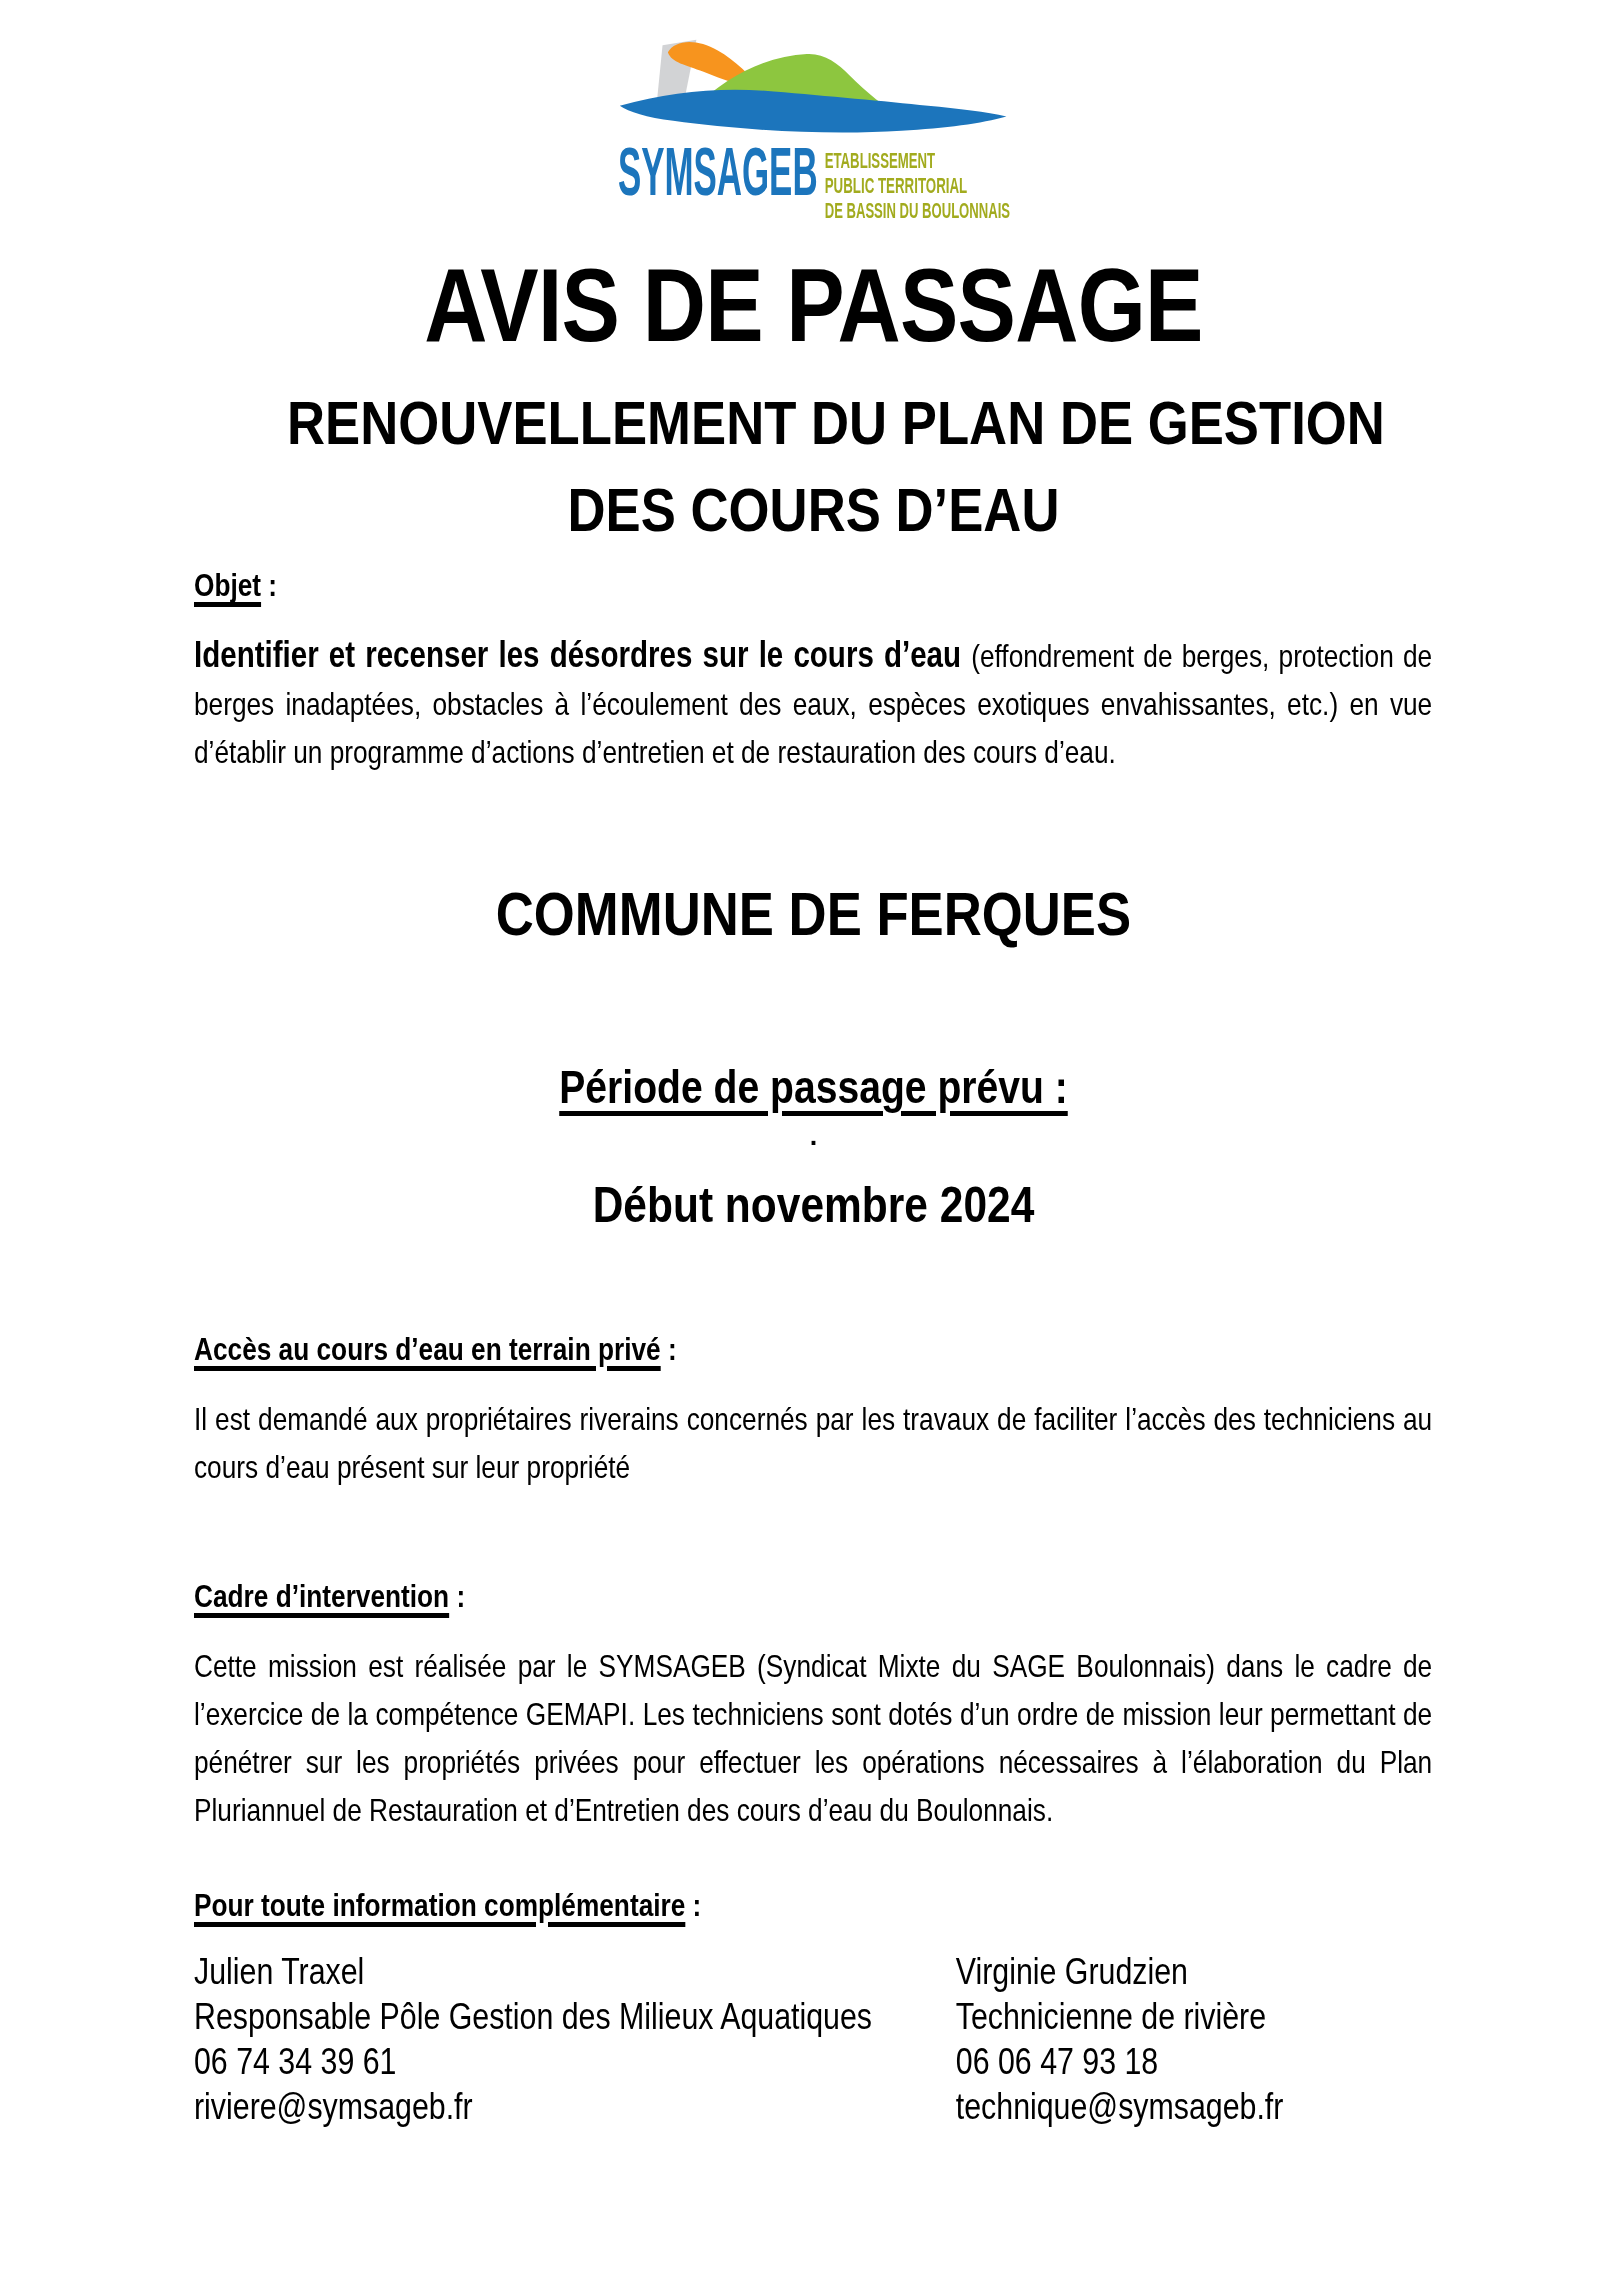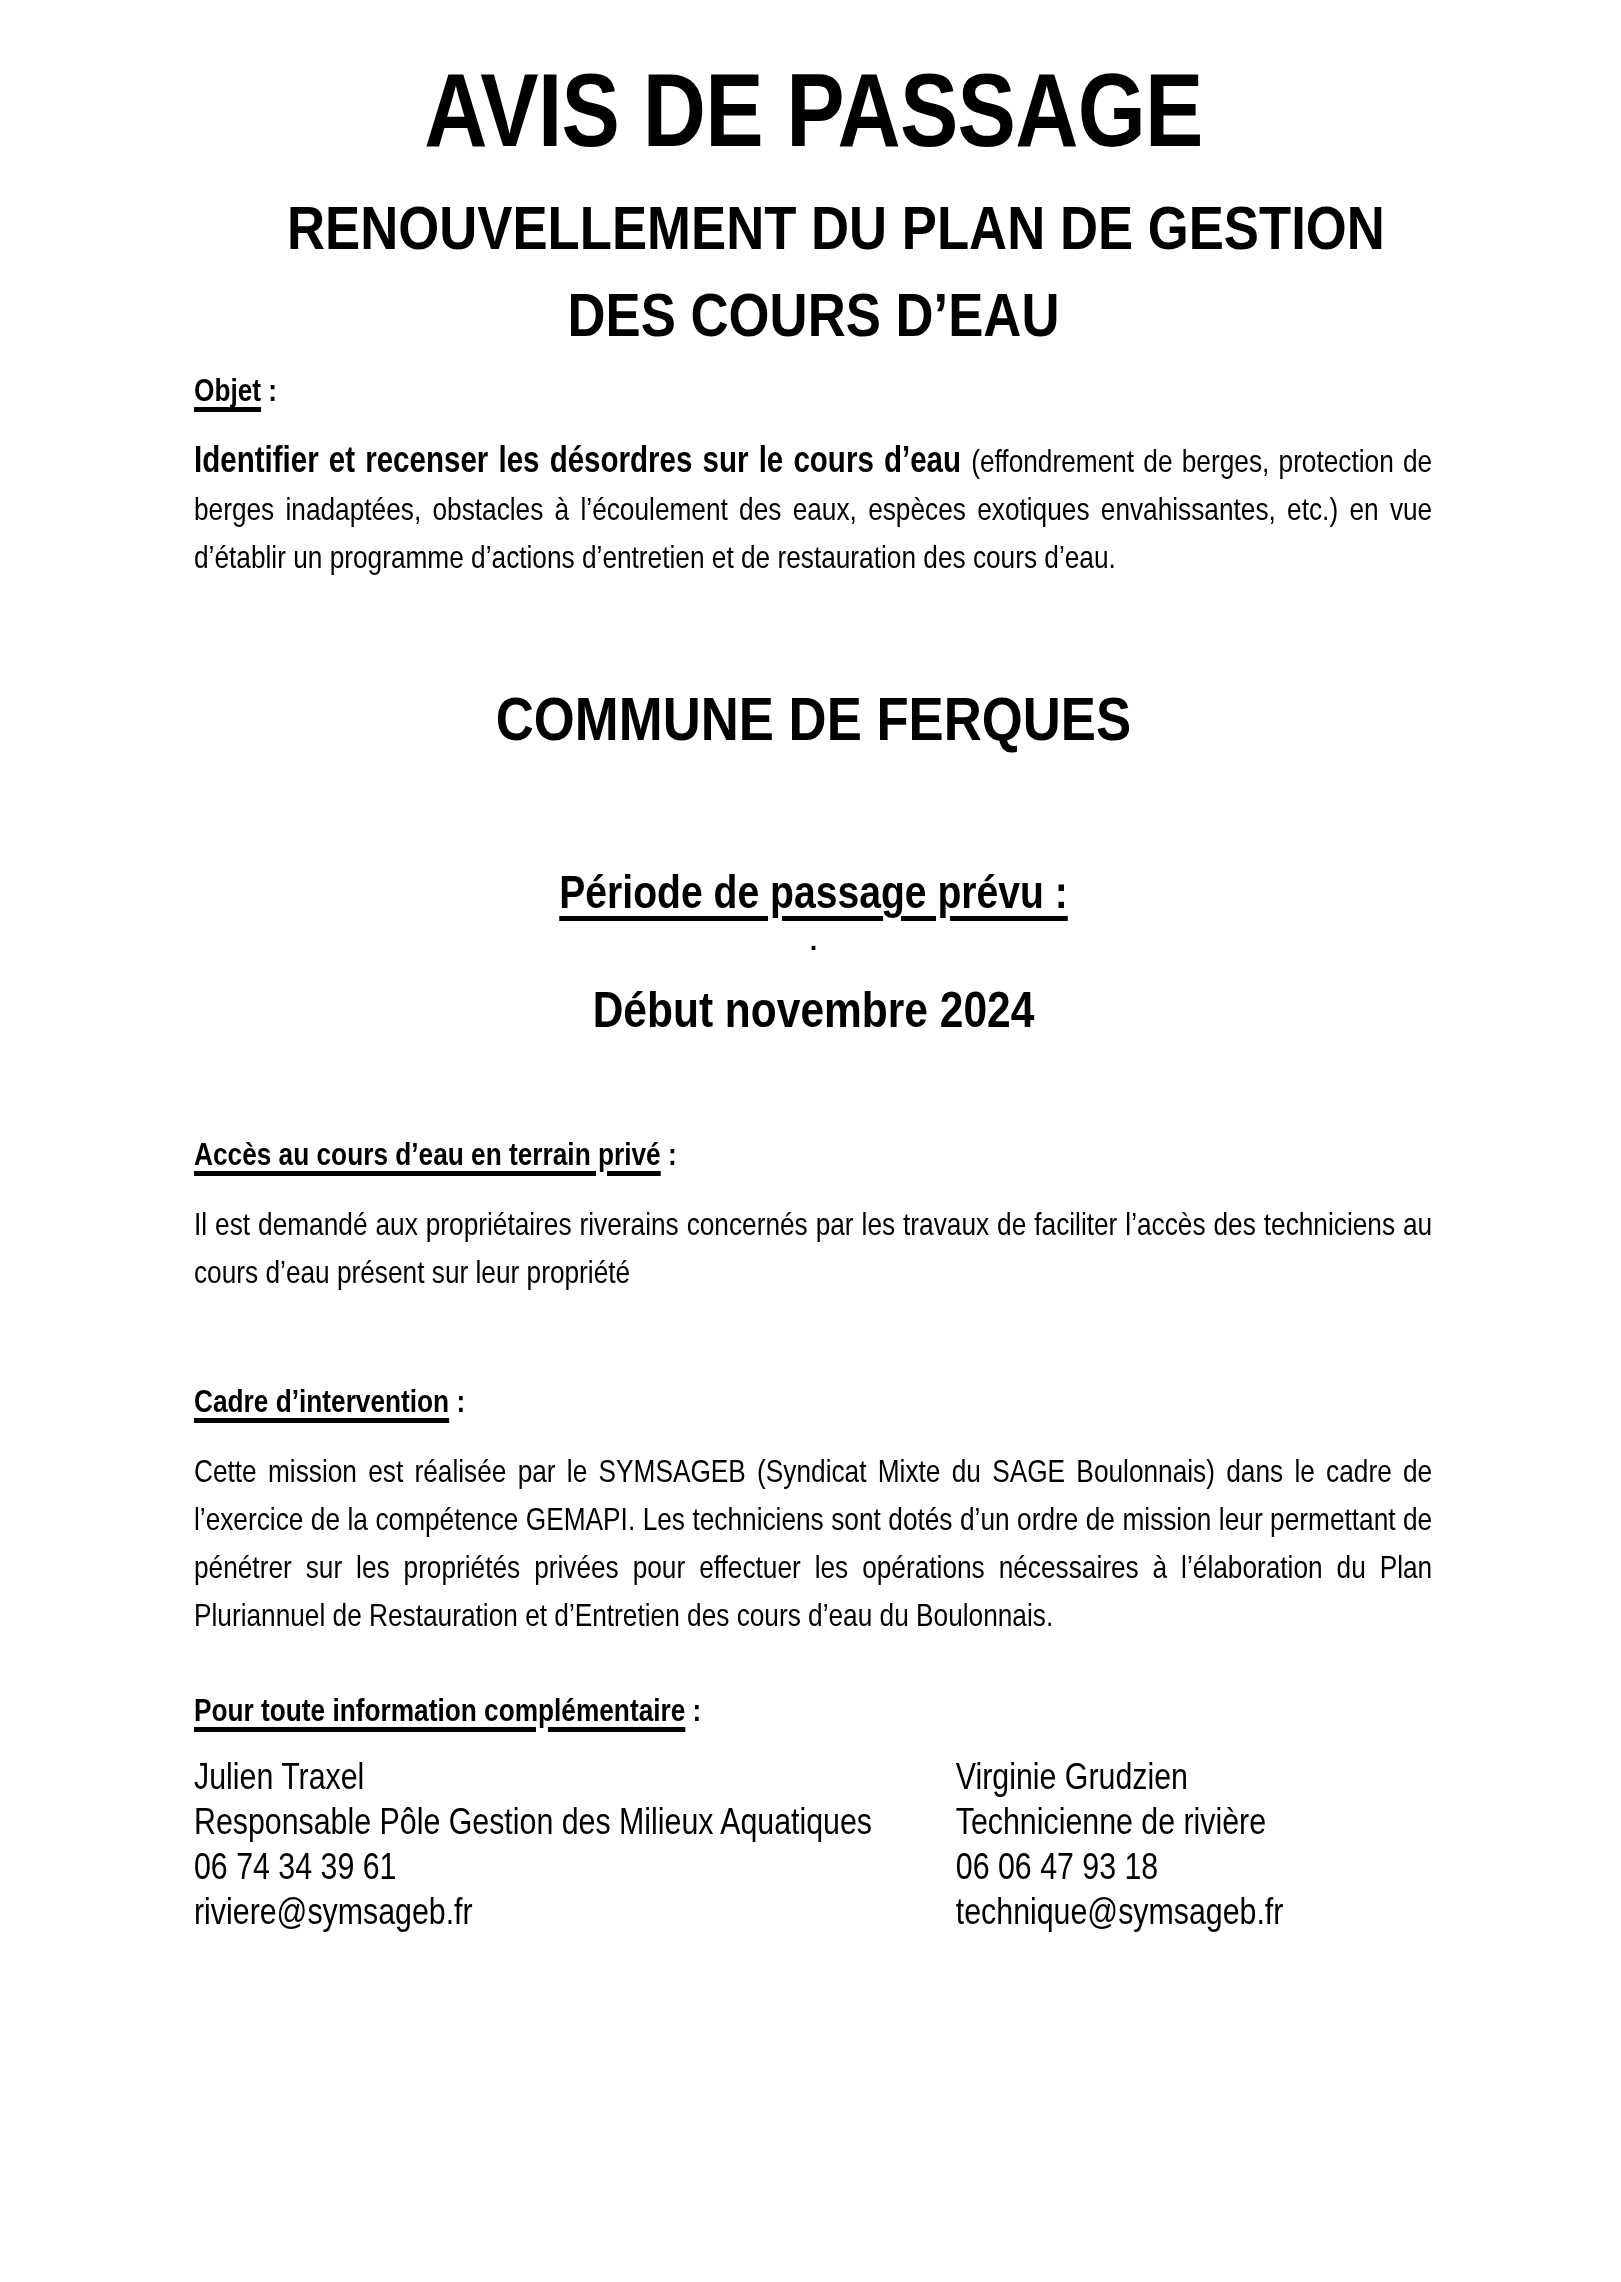--- a/index.html
+++ b/index.html
@@ -49,20 +49,32 @@
   .contacts { display: flex; margin-top: 25px; }
   .contact-col { display: flex; flex-direction: column; }
   .contact-col.left  { width: 929px; flex: 0 0 929px; }
   .contact-line { font-size: 37px; line-height: 45px; white-space: nowrap; }
 </style>
 </head>
 <body>
 
 <div class="page">
 
+  <div class="logo-wrap">
+    <svg viewBox="0 0 440 215" width="392" height="192" aria-label="logo">
+      <polygon points="50,10 88,4 74,74 44,70" fill="#D2D3D5"></polygon>
+      <path d="M56,18 C64,4 88,2 112,16 C132,27 150,46 166,64 C142,57 118,49 96,40 C76,32 60,30 56,18 Z" fill="#F7941E"></path>
+      <path d="M84,82 C122,44 168,22 212,20 C232,19 246,30 260,44 C278,62 300,80 320,92 C282,100 220,96 160,90 Z" fill="#8DC63F"></path>
+      <path d="M2,78 C60,62 115,57 175,62 C235,67 300,73 348,78 C382,81 414,85 436,90 C408,98 368,103 318,106 C238,111 140,106 62,95 C32,91 12,85 2,78 Z" fill="#1C75BC"></path>
+      <text x="0" y="178" font-family="Liberation Sans, sans-serif" font-size="76" font-weight="bold" textLength="224" lengthAdjust="spacingAndGlyphs" fill="#1C75BC">SYMSAGEB</text>
+      <text x="232" y="148" font-family="Liberation Sans, sans-serif" font-size="24" font-weight="bold" textLength="124" lengthAdjust="spacingAndGlyphs" fill="#A2AB1E">ETABLISSEMENT</text>
+      <text x="232" y="176" font-family="Liberation Sans, sans-serif" font-size="24" font-weight="bold" textLength="160" lengthAdjust="spacingAndGlyphs" fill="#A2AB1E">PUBLIC TERRITORIAL</text>
+      <text x="232" y="204" font-family="Liberation Sans, sans-serif" font-size="24" font-weight="bold" textLength="208" lengthAdjust="spacingAndGlyphs" fill="#A2AB1E">DE BASSIN DU BOULONNAIS</text>
+    </svg>
+  </div>
 
   <div class="cx main-title">AVIS DE PASSAGE</div>
   <div class="cx sub-title">RENOUVELLEMENT DU PLAN DE GESTION</div>
   <div class="cx sub-title sub-title2">DES COURS D’EAU</div>
 
   <div class="cl">
     <h3 class="sec-head m-objet-head"><span class="u">Objet</span><span> :</span></h3>
     <p class="body-text m-objet-par"><span class="lead-bold">Identifier et recenser les désordres sur le cours d’eau </span><span>(effondrement de berges, protection de berges inadaptées, obstacles à l’écoulement des eaux, espèces exotiques envahissantes, etc.) en vue d’établir un programme d’actions d’entretien et de restauration des cours d’eau.</span></p>
   </div>
 

